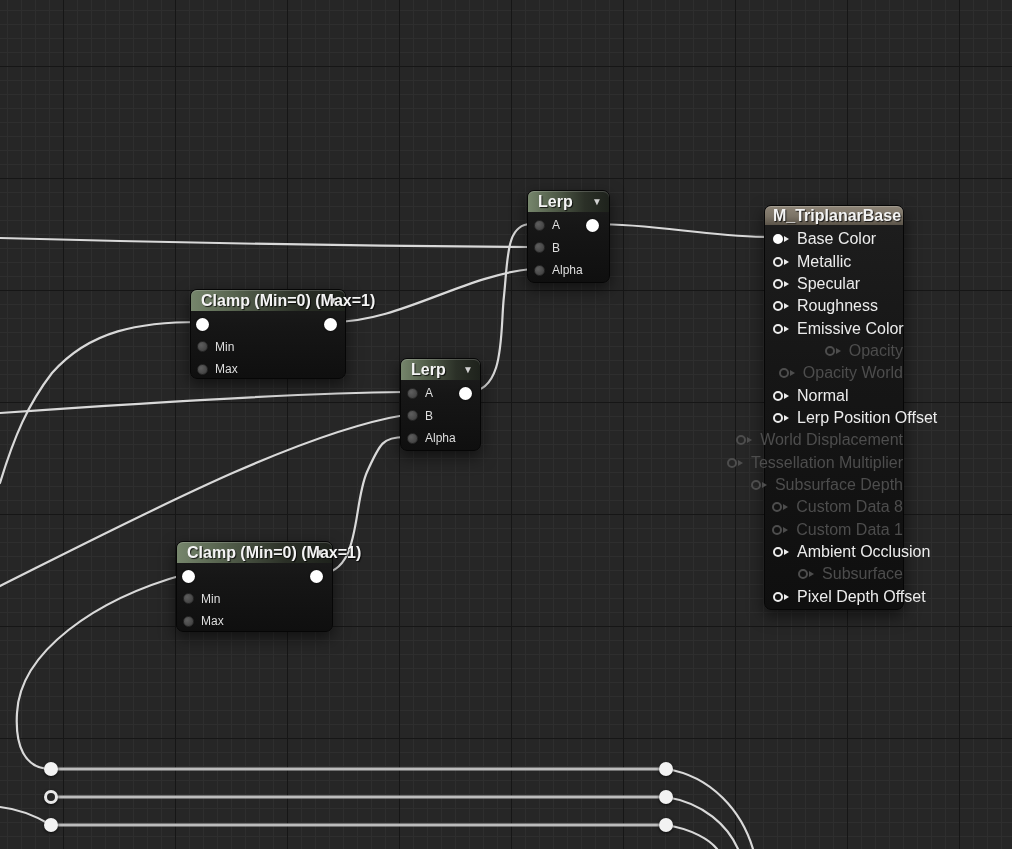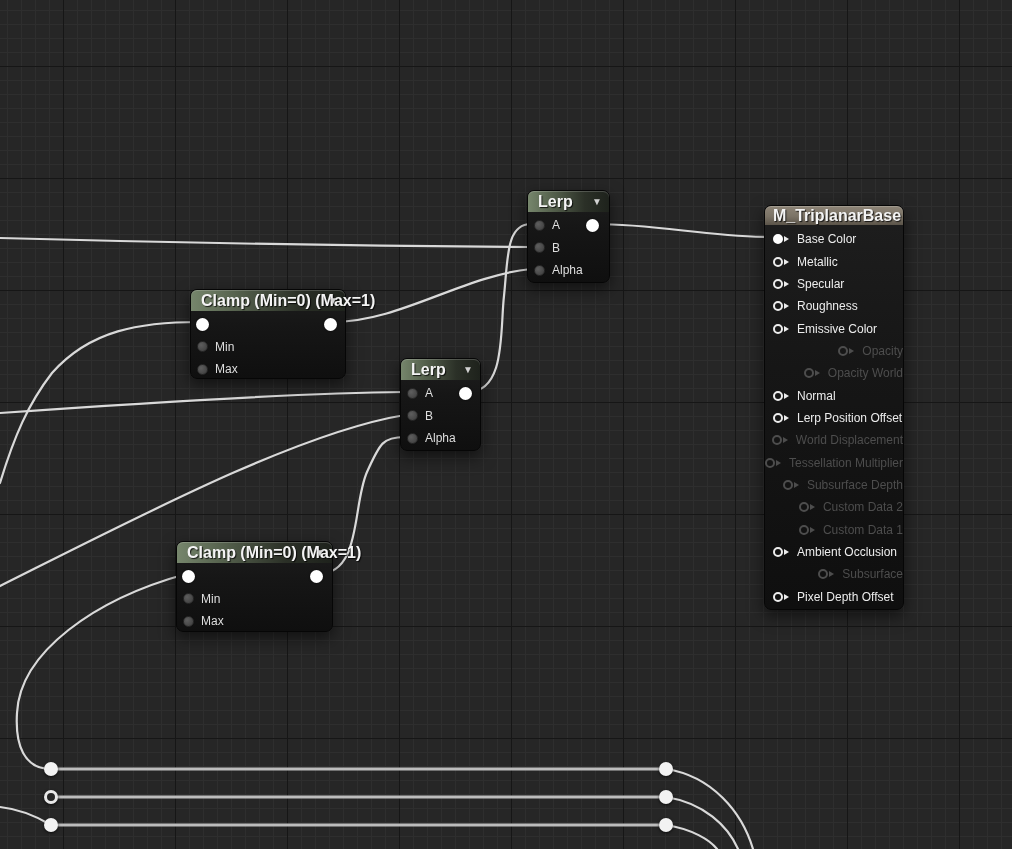--- a/index.html
+++ b/index.html
@@ -66,21 +66,21 @@
   .mrow .ring{
     width:10px;height:10px;border-radius:50%;box-sizing:border-box;
     border:2.5px solid currentColor;display:inline-block;background:transparent;
   }
   .mrow.s-connected .ring{background:#ffffff;border-color:#ffffff;}
   .mrow .arr{
     width:0;height:0;display:inline-block;margin-left:1px;
     border-top:3.5px solid transparent;border-bottom:3.5px solid transparent;
     border-left:5px solid currentColor;
   }
-  .mrow .mlbl{font-size:12px;margin-left:8px;white-space:nowrap;color:currentColor;}
+  .mrow .mlbl{font-size:16px;margin-left:8px;white-space:nowrap;color:currentColor;}
   .mrow.s-enabled,.mrow.s-connected{color:#ececec;}
   .mrow.s-disabled{color:#4d4d4d;justify-content:flex-end;}
 
   .knot{
     position:absolute;z-index:2;width:14px;height:14px;border-radius:50%;
     background:#f2f2f2;box-shadow:0 1px 3px rgba(0,0,0,.7);box-sizing:border-box;
   }
   .knot-ring{background:#262626;border:3px solid #e9e9e9;}
 </style>
 </head>
@@ -278,21 +278,21 @@
           <i class="ring"></i>
           <i class="arr"></i>
         </span>
       <span class="mlbl">Subsurface Depth</span>
     </div>
     <div class="mrow s-disabled">
       <span class="rglyph">
           <i class="ring"></i>
           <i class="arr"></i>
         </span>
-      <span class="mlbl">Custom Data 2</span>
+      <span class="mlbl">Custom Data 8</span>
     </div>
     <div class="mrow s-disabled">
       <span class="rglyph">
           <i class="ring"></i>
           <i class="arr"></i>
         </span>
       <span class="mlbl">Custom Data 1</span>
     </div>
     <div class="mrow s-enabled">
       <span class="rglyph">

